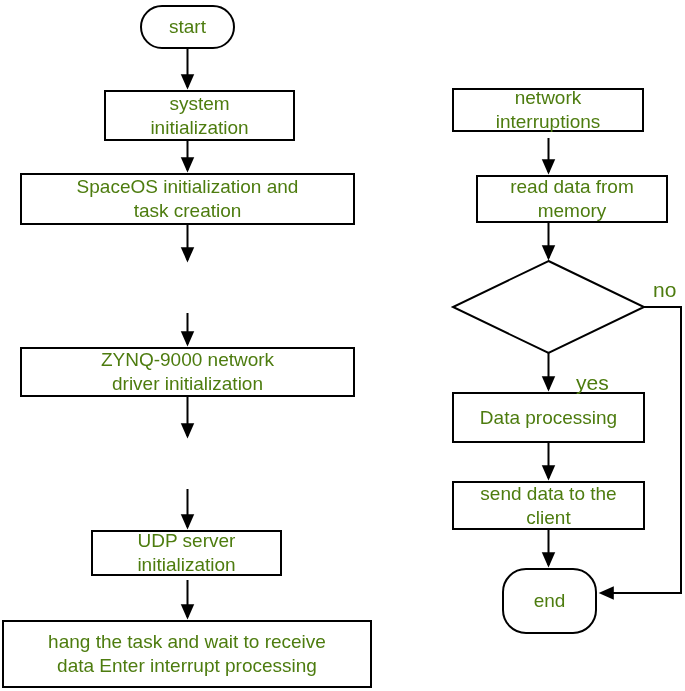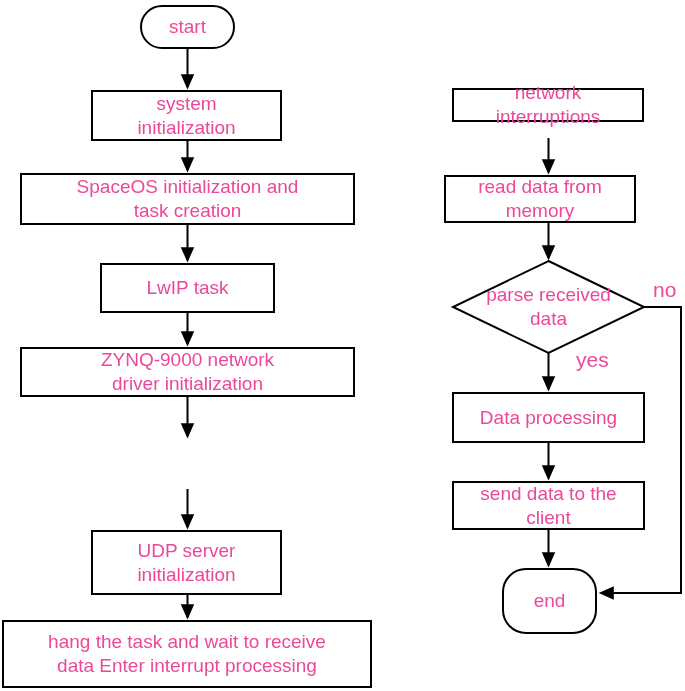--- a/index.html
+++ b/index.html
@@ -2,21 +2,21 @@
 <html><head>
 <meta charset="utf-8">
 <style>
   html, body { margin: 0; padding: 0; background: #ffffff; }
   .canvas {
     position: relative;
     width: 685px;
     height: 691px;
     background: #ffffff;
     font-family: "Liberation Sans", sans-serif;
-    color: #ec4899;
+    color: #4d7c0f;
     overflow: hidden;
   }
   .layer {
     position: absolute;
     left: 0;
     top: 0;
   }
   .node {
     position: absolute;
     box-sizing: border-box;
@@ -66,39 +66,36 @@
     <line x1="548.5" y1="353" x2="548.5" y2="389" stroke="#000" stroke-width="2" marker-end="url(#ah)"></line>
     <line x1="548.5" y1="443" x2="548.5" y2="478" stroke="#000" stroke-width="2" marker-end="url(#ah)"></line>
     <line x1="548.5" y1="530" x2="548.5" y2="565" stroke="#000" stroke-width="2" marker-end="url(#ah)"></line>
 
     <polyline points="644,307 681,307 681,593 601,593" fill="none" stroke="#000" stroke-width="2" marker-end="url(#ah)"></polyline>
 
     <polygon points="548.5,261 644,307 548.5,353 453,307" fill="#ffffff" stroke="#000" stroke-width="2"></polygon>
   </svg>
 
   <div class="node terminator" style="left:140px; top:5px;  width:95px;  height:44px;">start</div>
-  <div class="node" style="left:91px;  top:90px; width:191px; height:51px;">system
+  <div class="node" style="left:104px;  top:90px; width:191px; height:51px;">system
 initialization</div>
   <div class="node" style="left:20px;  top:173px;width:335px; height:52px;">SpaceOS initialization and
 task creation</div>
-  <div class="node" style="left:100px; top:263px;width:175px; height:50px;">LwIP task</div>
   <div class="node" style="left:20px;  top:347px;width:335px; height:50px;">ZYNQ-9000 network
 driver initialization</div>
-  <div class="node" style="left:91px;  top:530px;width:191px; height:65px;">UDP server
+  <div class="node" style="left:91px;  top:530px;width:191px; height:46px;">UDP server
 initialization</div>
   <div class="node" style="left:2px;   top:620px;width:370px; height:68px;">hang the task and wait to receive
 data Enter interrupt processing</div>
 
-  <div class="node" style="left:452px; top:88px; width:192px; height:34px;">network
+  <div class="node" style="left:452px; top:88px; width:192px; height:44px;">network
 interruptions</div>
-  <div class="node" style="left:444px; top:175px;width:192px; height:48px;">read data from
+  <div class="node" style="left:476px; top:175px;width:192px; height:48px;">read data from
 memory</div>
-  <div class="node shapeless" style="left:460px; top:283px;width:177px; height:48px;">parse received
-data</div>
   <div class="node" style="left:452px; top:481px;width:193px; height:49px;">send data to the
 client</div>
   <div class="node" style="left:452px; top:392px;width:193px; height:51px;">Data processing</div>
   <div class="node terminator" style="left:502px; top:568px;width:95px;  height:66px;">end</div>
 
-  <div class="edge-label" style="left:576px; top:349px;">yes</div>
+  <div class="edge-label" style="left:576px; top:372px;">yes</div>
   <div class="edge-label" style="left:653px; top:279px;">no</div>
 
 </div>
 
 </body></html>

